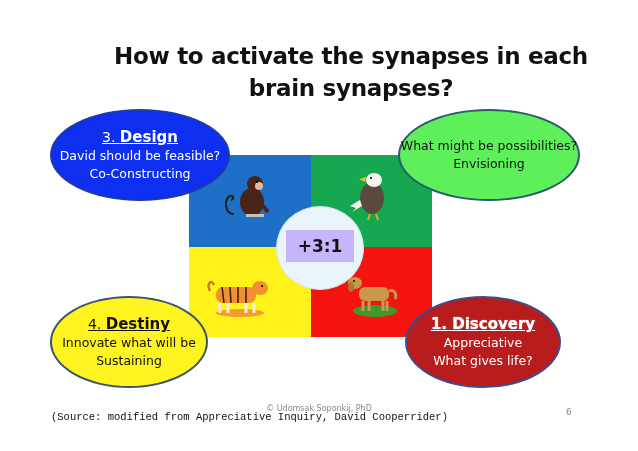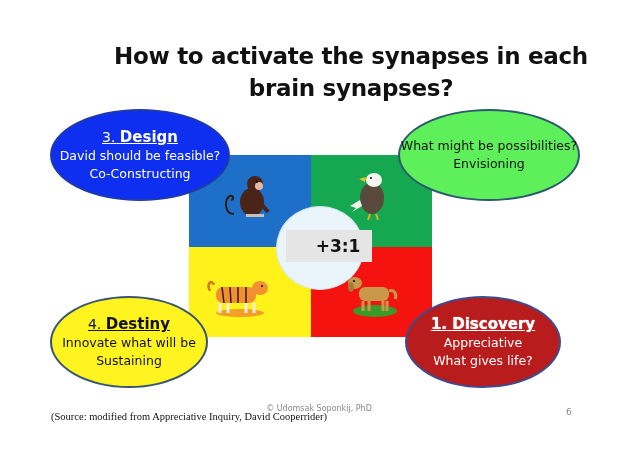--- a/index.html
+++ b/index.html
@@ -50,29 +50,28 @@
       border-radius: 50%;
       background: #E9F4FB;
       border: 1px solid #d6e6f2;
     }
     .center-box {
       position: absolute;
       left: 286px;
       top: 230px;
       width: 68px;
       height: 32px;
-      background: #e5e5e5;
+      background: #c4b5fd;
       display: flex;
       align-items: center;
       justify-content: center;
       font-family: "DejaVu Sans", sans-serif;
       font-weight: bold;
       font-size: 17px;
       color: #111;
-      padding-left: 18px;
     }
 
     .ellipse {
       position: absolute;
       border-radius: 50%;
       border: 2px solid #2E4E7A;
       display: flex;
       flex-direction: column;
       align-items: center;
       justify-content: center;
@@ -131,21 +130,21 @@
       left: 566px;
       top: 407px;
       font-family: "DejaVu Sans", sans-serif;
       font-size: 9px;
       color: #888888;
     }
     .source {
       position: absolute;
       left: 51px;
       top: 411px;
-      font-family: Liberation Serif, serif;
+      font-family: Liberation Mono, monospace;
       font-size: 10.5px;
       color: #111111;
     }
   </style>
 </head>
 <body>
 
 <div class="title">
   <div>How to activate the synapses in each</div>
   <div>brain synapses?</div>

